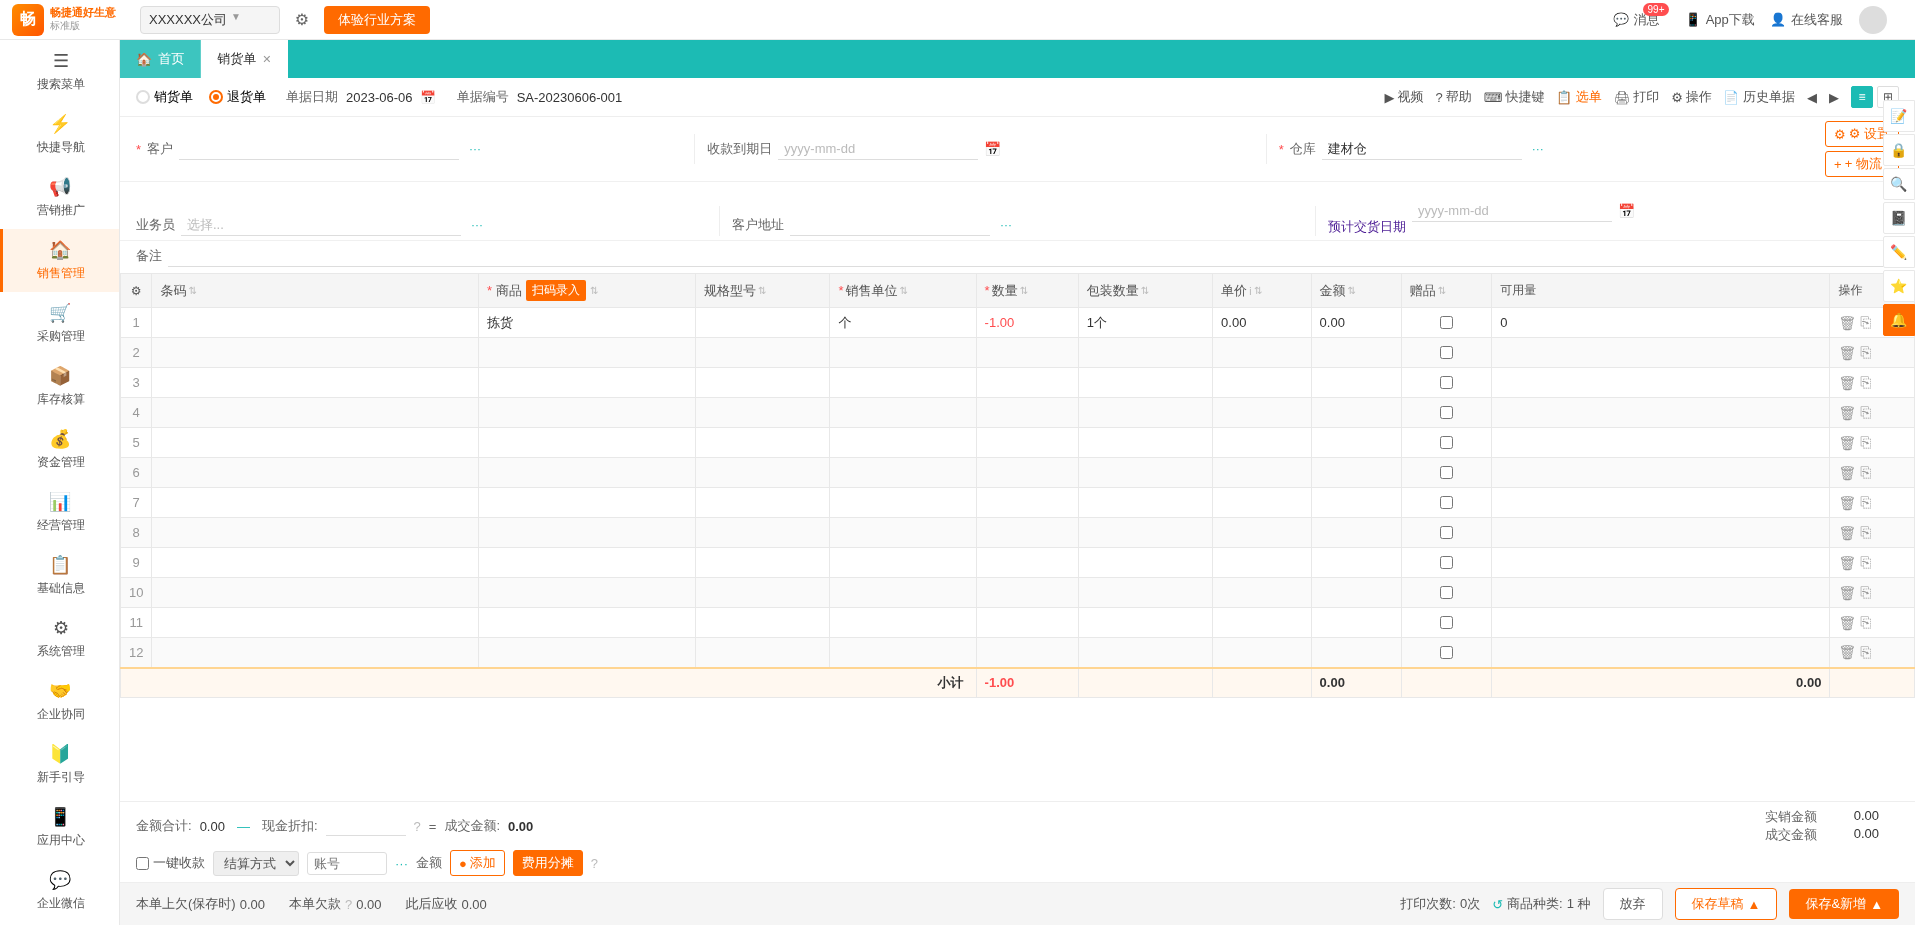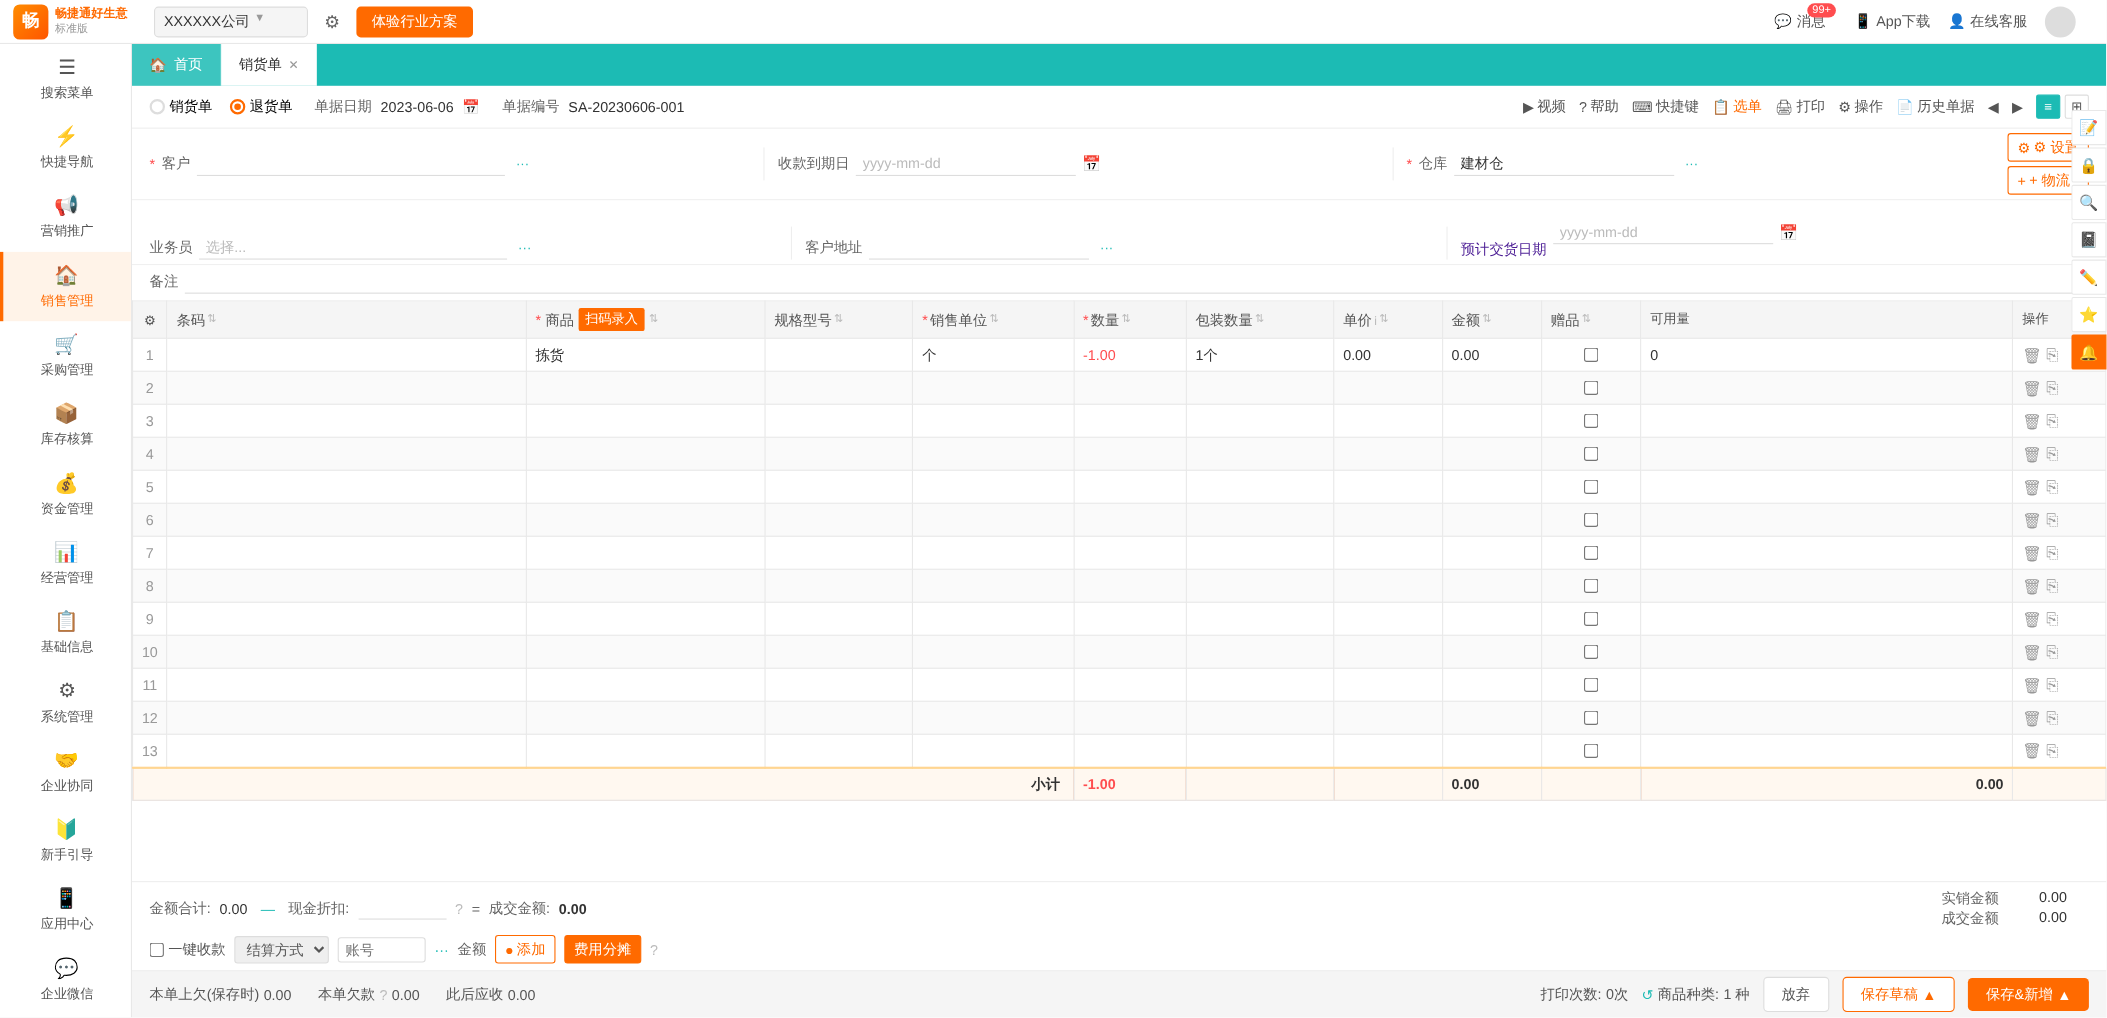--- a/index.html
+++ b/index.html
@@ -682,43 +682,20 @@
                   </div>
                 </td>
       <td style="min-width:200px;"></td>
       <td>
         <div class="row-actions">
           <button class="row-action-btn">🗑</button>
           <button class="row-action-btn">⎘</button>
         </div>
       </td>
     </tr>
-              <tr style="background: rgb(255, 255, 255);">
-      <td class="num-col">13</td>
-      <td><input style="border: none; outline: none; width: 100%; background: transparent;" value=""></td>
-      <td></td>
-      <td></td>
-      <td></td>
-      <td style="color:#333;"></td>
-      <td></td>
-      <td></td>
-      <td></td>
-      <td>
-                  <div class="checkbox-cell">
-                    <input type="checkbox" style="">
-                  </div>
-                </td>
-      <td style="min-width:200px;"></td>
-      <td>
-        <div class="row-actions">
-          <button class="row-action-btn">🗑</button>
-          <button class="row-action-btn">⎘</button>
-        </div>
-      </td>
-    </tr>
             </tbody>
           <tfoot>
             <tr class="table-footer">
               <td colspan="5" style="text-align:right; padding-right:12px; background:#fff8f0;">小计</td>
               <td class="negative" style="background:#fff8f0; color:#ff4d4f;">-1.00</td>
               <td style="background:#fff8f0;"></td>
               <td style="background:#fff8f0;"></td>
               <td style="background:#fff8f0;">0.00</td>
               <td style="background:#fff8f0;"></td>
               <td style="background:#fff8f0; text-align:right;">0.00</td>

